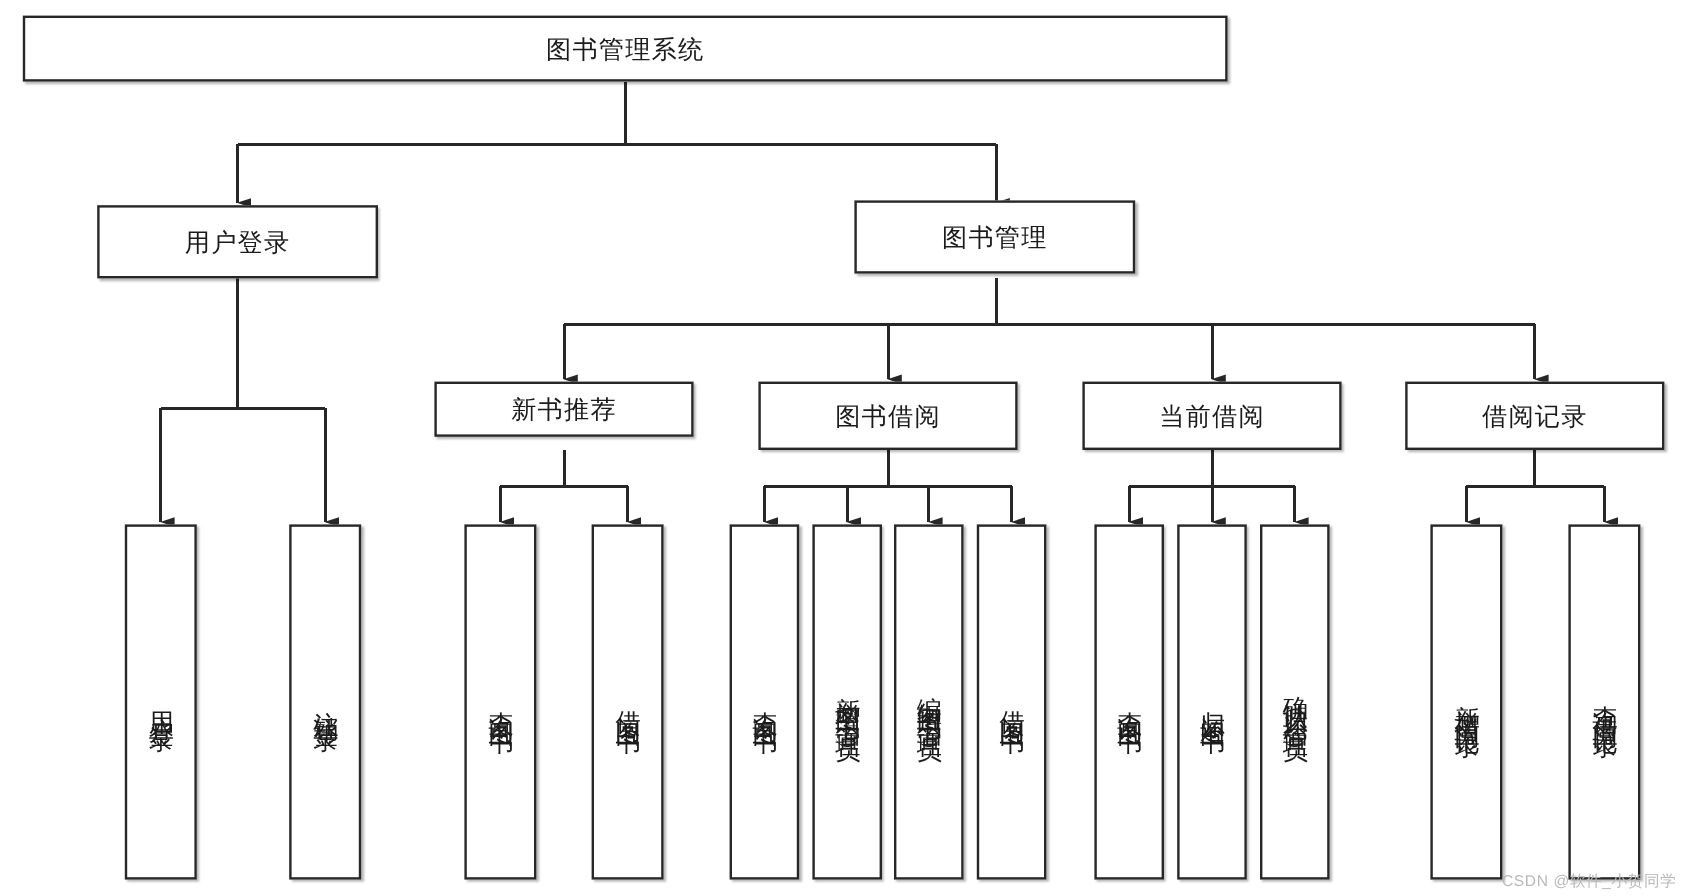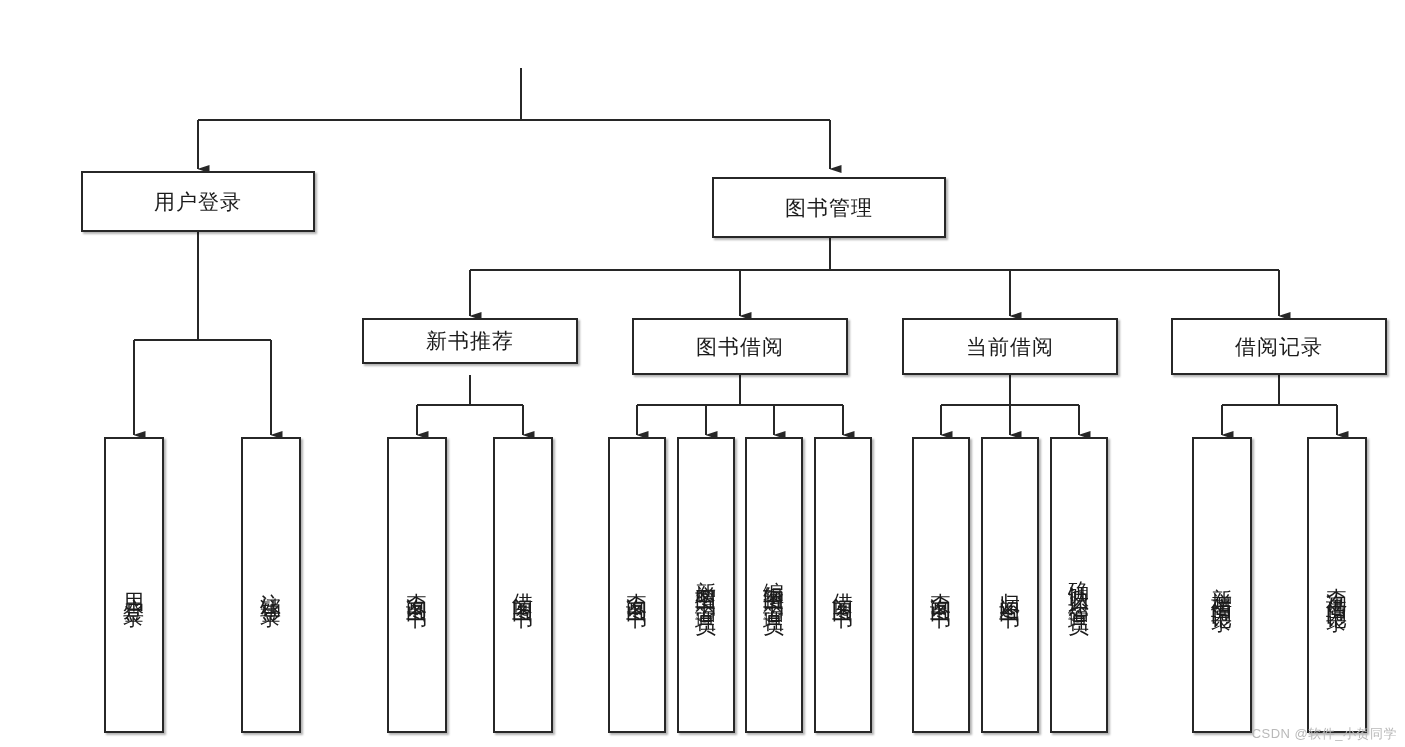--- a/index.html
+++ b/index.html
@@ -122,26 +122,29 @@
       <path d="M1010,405 L1010,435" marker-end="url(#arrowhead)"></path>
       <path d="M1079,405 L1079,435" marker-end="url(#arrowhead)"></path>
 
       <path d="M1279,375 L1279,405"></path>
       <path d="M1222,405 L1337,405"></path>
       <path d="M1222,405 L1222,435" marker-end="url(#arrowhead)"></path>
       <path d="M1337,405 L1337,435" marker-end="url(#arrowhead)"></path>
     </g>
   </svg>
 
+  <div class="node-box" style="left:19px; top:13px; width:1004px; height:55px;">
+    <div class="node-label-h">图书管理系统</div>
+  </div>
 
   <div class="node-box" style="left:81px; top:171px; width:234px; height:61px;">
     <div class="node-label-h">用户登录</div>
   </div>
 
-  <div class="node-box" style="left:712px; top:177px; width:234px; height:61px;">
+  <div class="node-box" style="left:712px; top:167px; width:234px; height:61px;">
     <div class="node-label-h">图书管理</div>
   </div>
 
   <div class="node-box" style="left:362px; top:318px; width:216px; height:46px;">
     <div class="node-label-h">新书推荐</div>
   </div>
 
   <div class="node-box" style="left:632px; top:318px; width:216px; height:57px;">
     <div class="node-label-h">图书借阅</div>
   </div>

